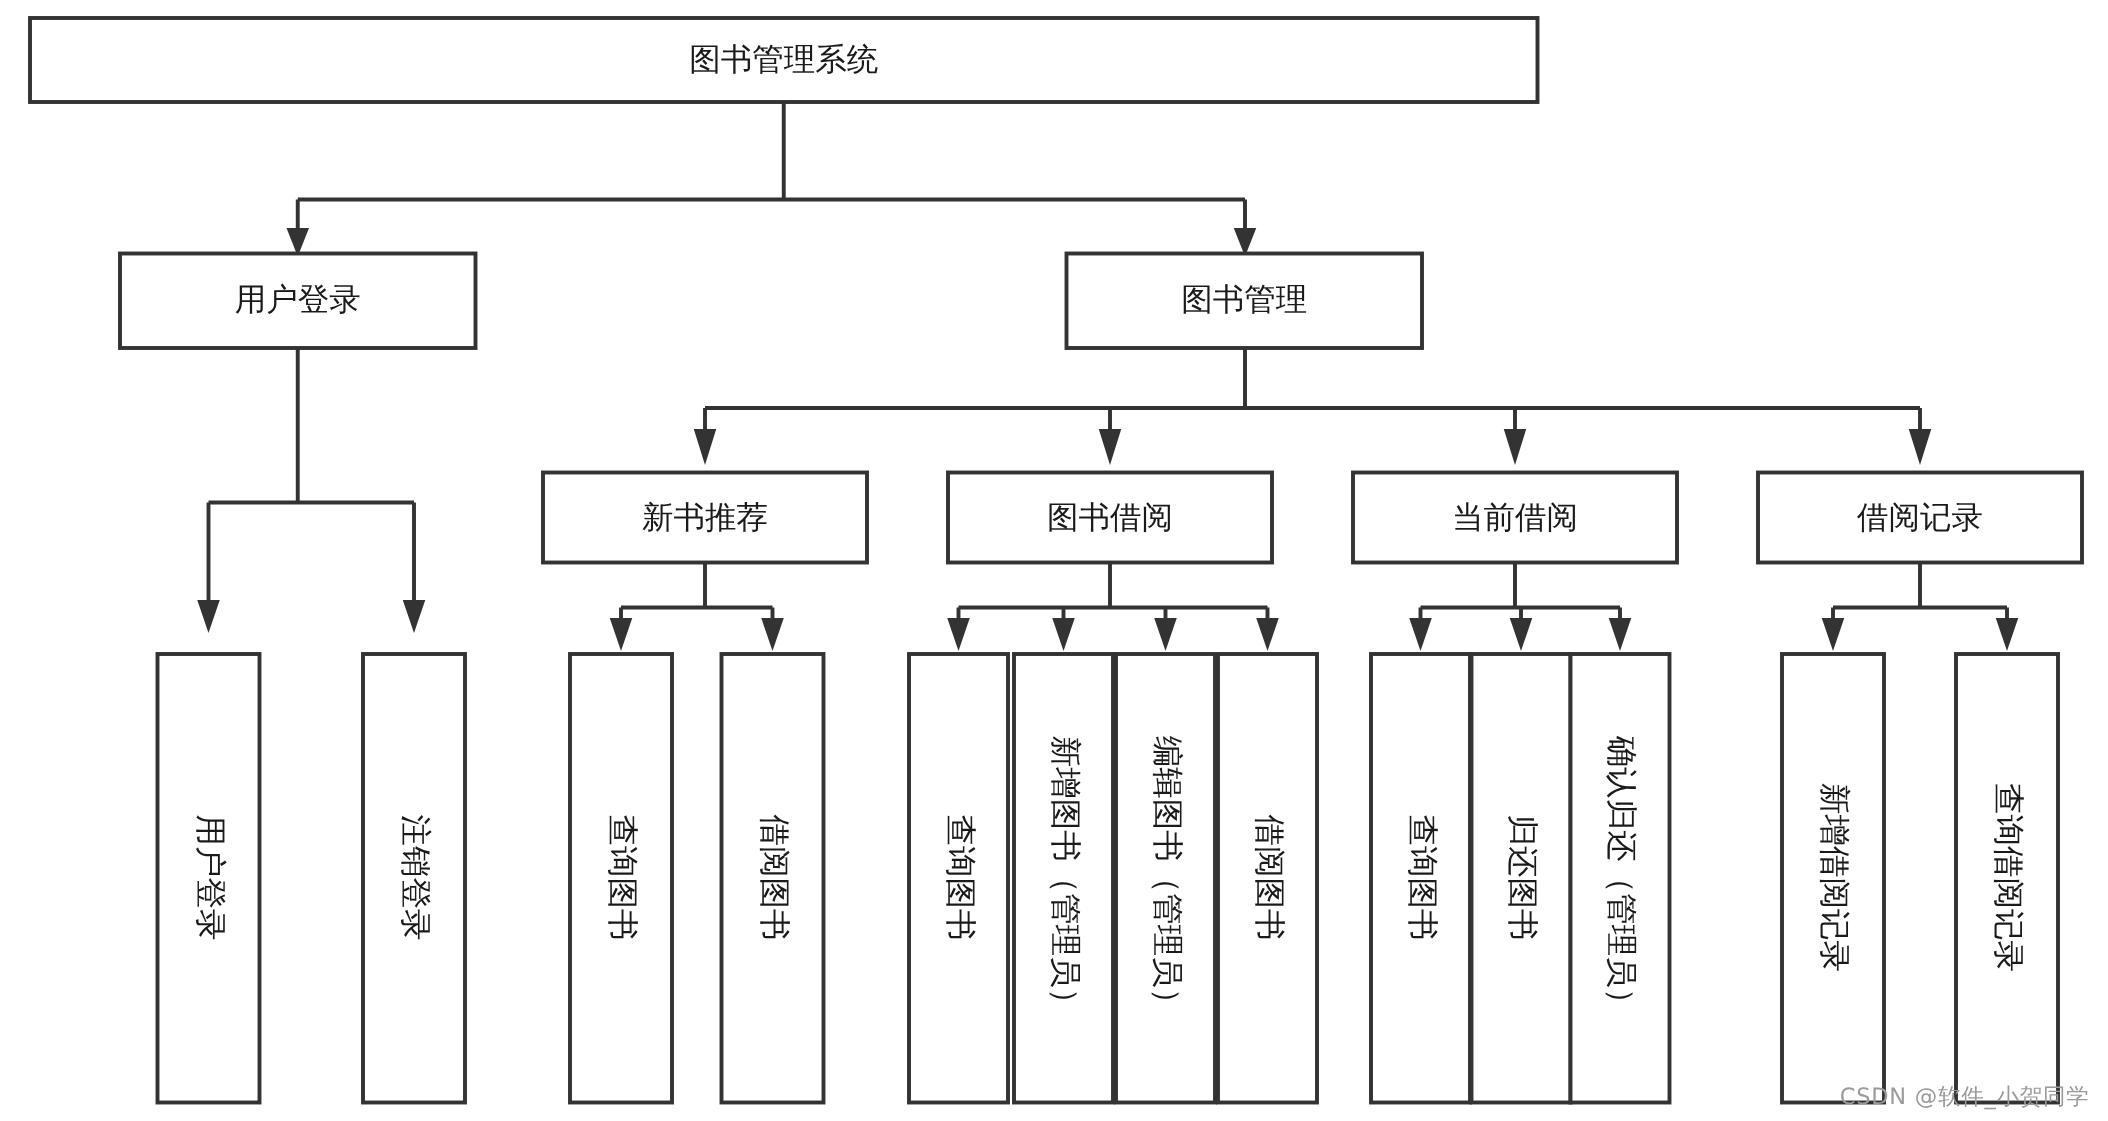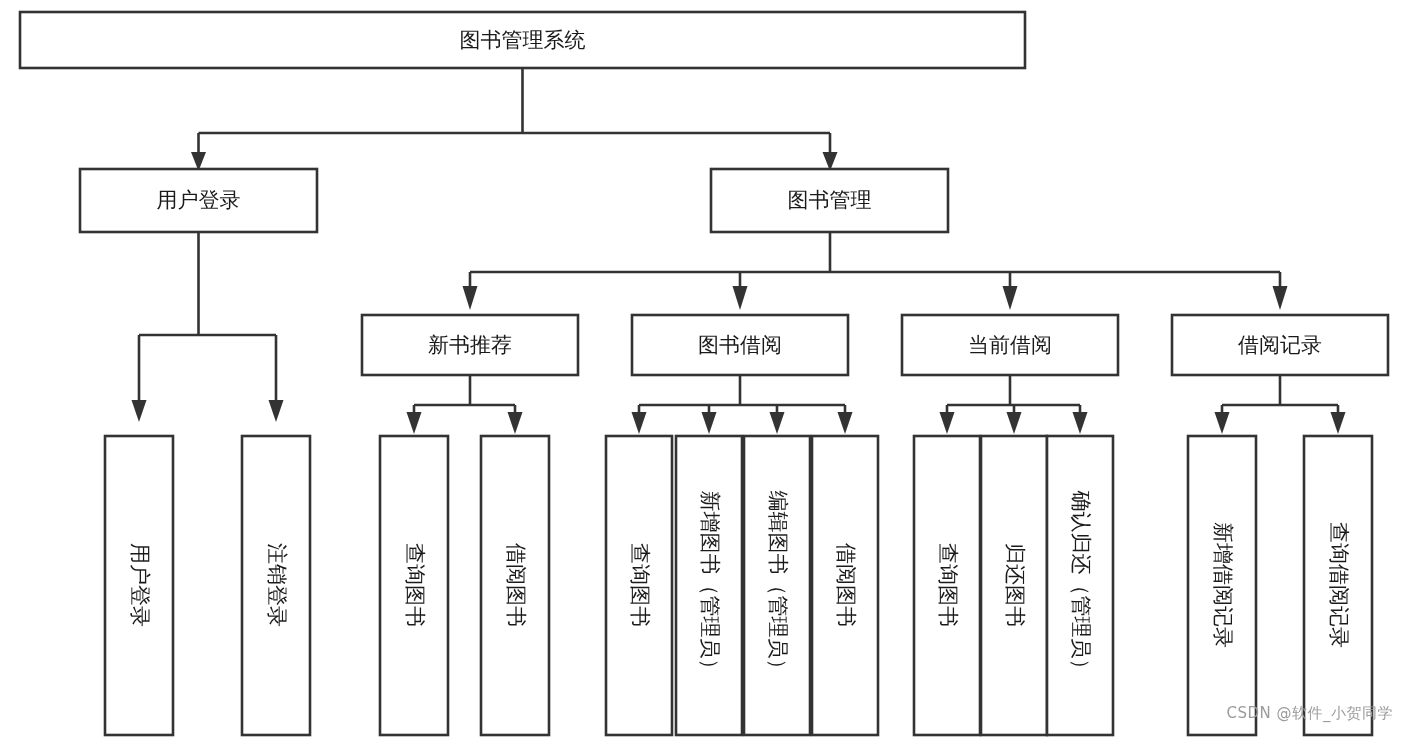--- a/index.html
+++ b/index.html
@@ -48,21 +48,21 @@
   }
   .label-h {
     font-size: 21px;
   }
   .label-v {
     font-size: 21px;
   }
   .watermark {
     position: absolute;
     right: 12px;
-    bottom: 24px;
+    bottom: 6px;
     font-family: "DejaVu Sans", "Liberation Sans", sans-serif;
     font-size: 15px;
     color: #9b9b9b;
     white-space: nowrap;
     letter-spacing: 0.5px;
   }
 </style>
 </head>
 <body>
 

